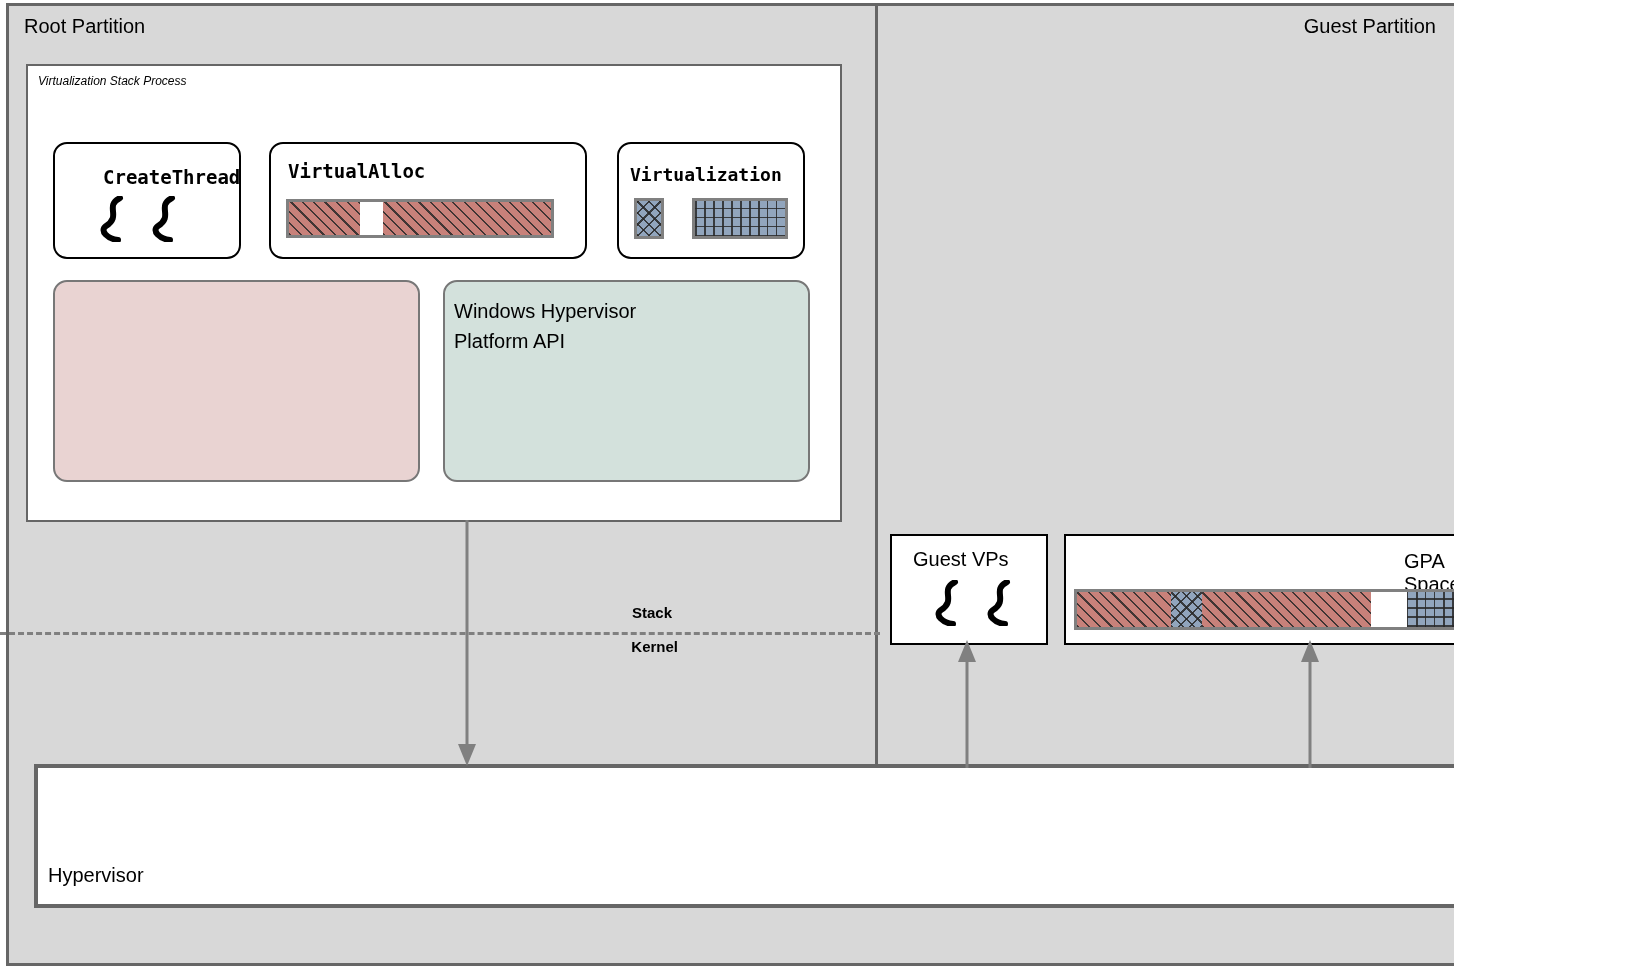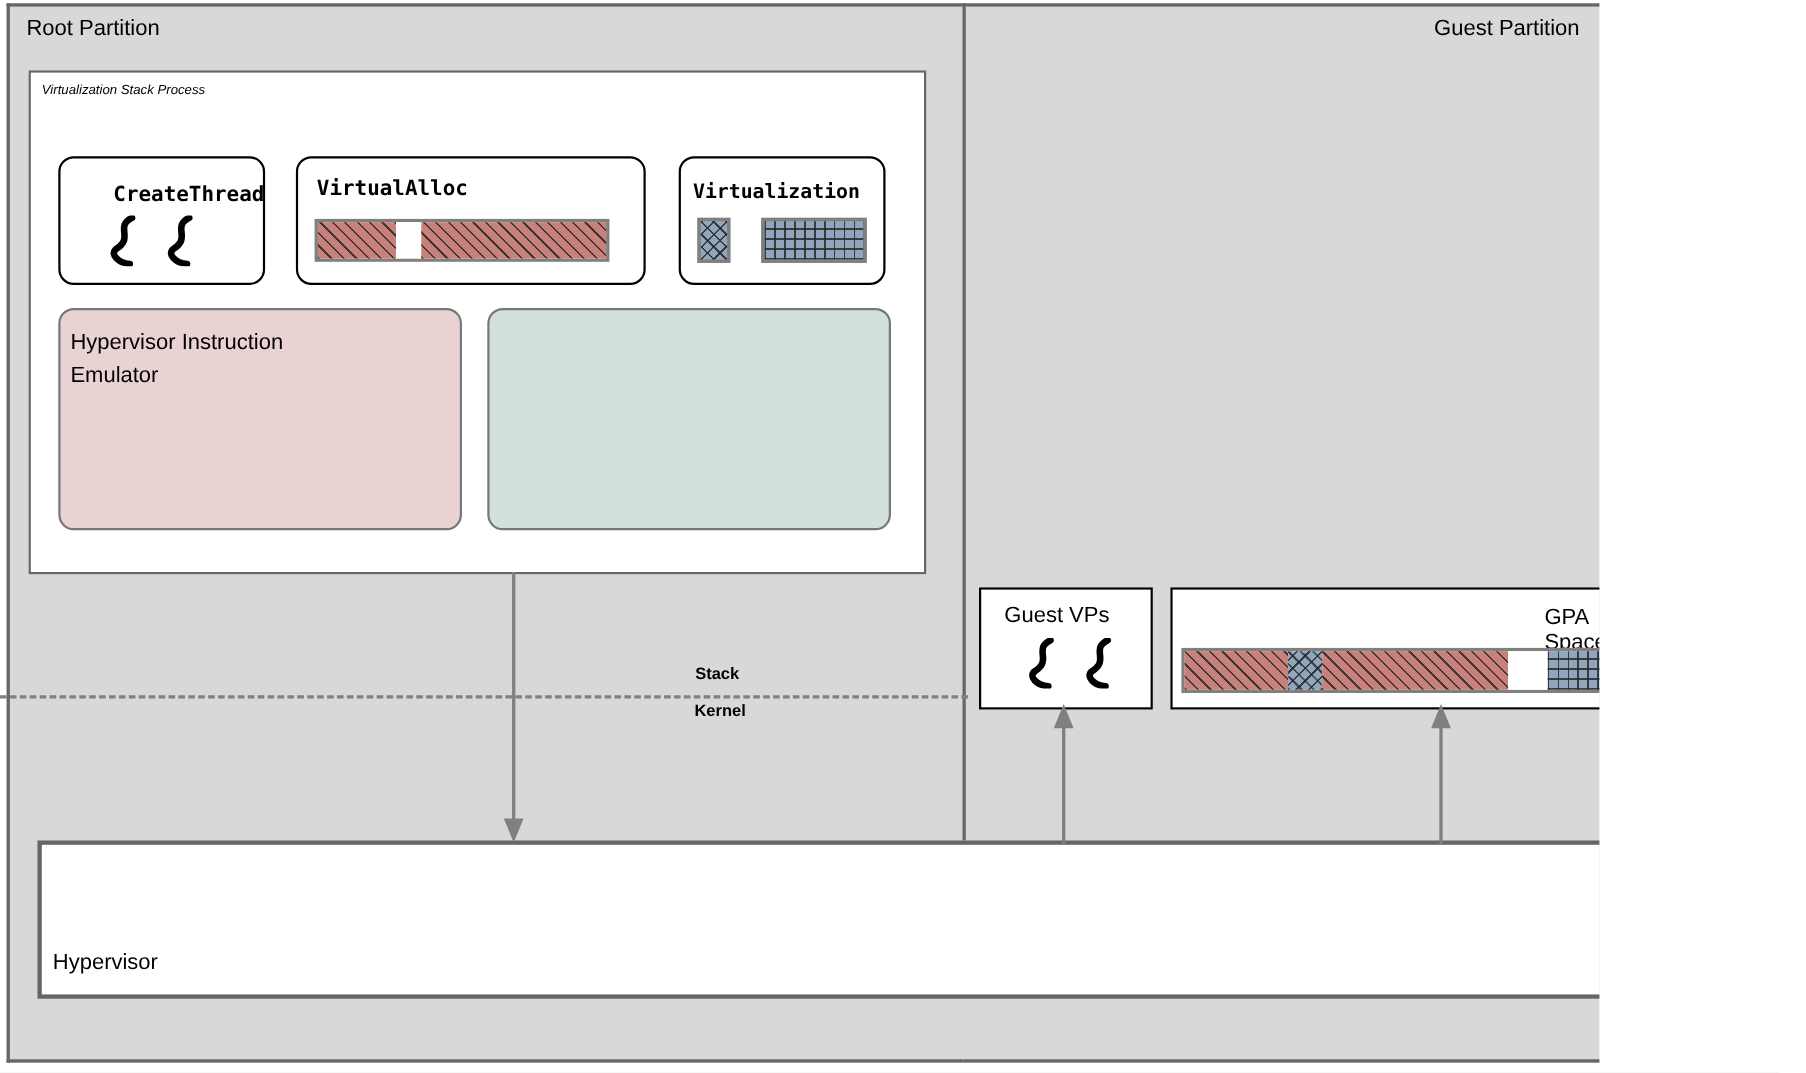--- a/index.html
+++ b/index.html
@@ -114,26 +114,26 @@
       <div class="seg-empty" style="flex: 9 0 0px;"></div>
       <div class="seg-diag" style="flex: 64 0 0px;"></div>
     </div>
 
   <div class="api-box" id="box-mapviewoffile"></div>
   <div class="api-label" id="lbl-mapviewoffile">Virtualization</div>
   <div class="seg-cross" id="mvf-cross"></div>
   <div class="seg-grid" id="mvf-grid"></div>
 
   <div class="comp-box" id="box-hie"></div>
-  <div class="comp-label" id="lbl-hie">
-      <div>Hypervisor Instruction</div>
-      <div>Emulator</div>
-    </div>
 
   <div class="comp-box" id="box-whp"></div>
+  <div class="comp-label" id="lbl-whp">
+      <div>Windows Hypervisor</div>
+      <div>Platform API</div>
+    </div>
 
   <div id="box-guestvps"></div>
   <div id="lbl-guestvps">Guest VPs</div>
   <div class="squiggles" id="gv-squiggles">
     <svg class="squiggle" viewBox="0 0 26 46">
       <path d="M20 2 C4 10, 22 20, 6 30 C-1 35, 8 43, 18 44" stroke="#000" stroke-width="6" fill="none" stroke-linecap="round"></path>
     </svg>
     <svg class="squiggle" viewBox="0 0 26 46">
       <path d="M20 2 C4 10, 22 20, 6 30 C-1 35, 8 43, 18 44" stroke="#000" stroke-width="6" fill="none" stroke-linecap="round"></path>
     </svg>

